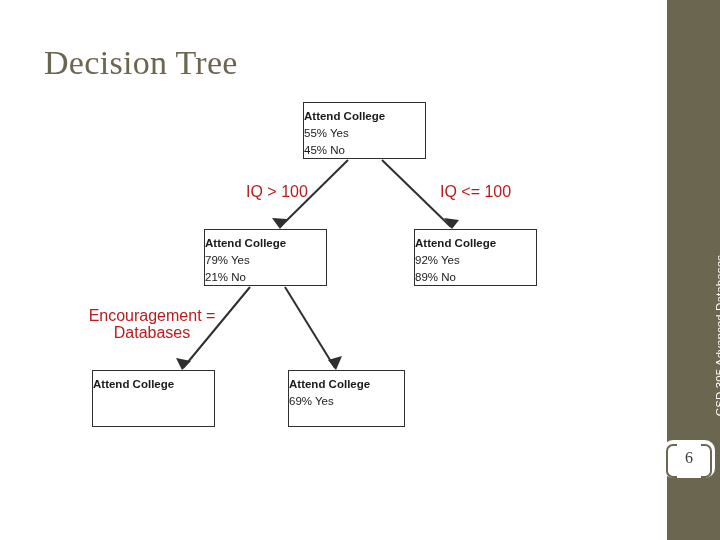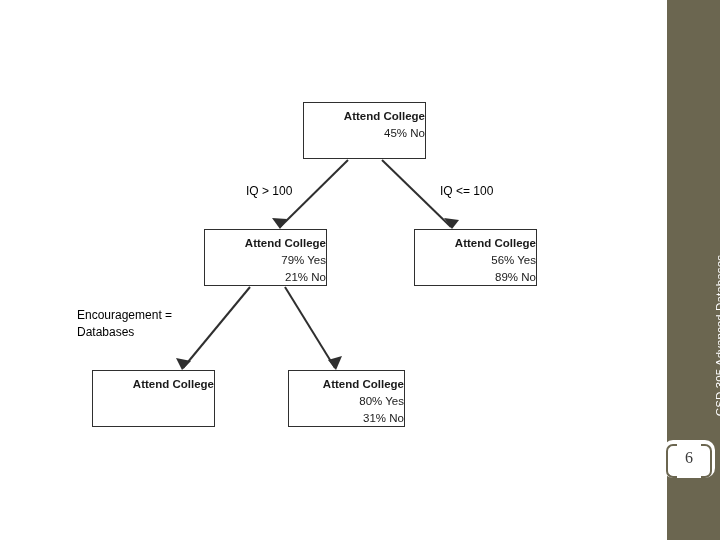--- a/index.html
+++ b/index.html
@@ -98,41 +98,41 @@
     color: #6b6650;
     letter-spacing: 0.3px;
   }
 
   
   .node {
     position: absolute;
     box-sizing: border-box;
     border: 1.6px solid #2f2f2f;
     background: #ffffff;
-    text-align: right;
+    text-align: left;
     font-size: 11.5px;
     color: #1a1a1a;
     line-height: 17px;
     padding-top: 5px;
   }
   .node .ln1 { font-weight: bold; }
   .node .ln2, .node .ln3 { font-weight: normal; }
 
   #node-root   { left: 303px; top: 102px; width: 123px; height: 57px; }
   #node-left   { left: 204px; top: 229px; width: 123px; height: 57px; }
   #node-right  { left: 414px; top: 229px; width: 123px; height: 57px; }
   #node-ll     { left: 92px;  top: 370px; width: 123px; height: 57px; }
   #node-lr     { left: 288px; top: 370px; width: 117px; height: 57px; }
 
   
   .edge-label {
     position: absolute;
-    font-size: 12px;
-    color: #000000;
-    text-align: left;
+    font-size: 16px;
+    color: #b91c1c;
+    text-align: center;
     line-height: 17px;
     white-space: nowrap;
   }
   #lbl-iq-gt   { left: 246px; top: 183px; }
   #lbl-iq-le   { left: 440px; top: 183px; }
   #lbl-enc     { left: 77px;  top: 307px; width: 150px; white-space: normal; }
   #lbl-notenc  { left: 305px; top: 307px; width: 152px; white-space: normal; }
 
   svg.edges {
     position: absolute;
@@ -150,60 +150,61 @@
   <div class="right-bar"></div>
   <div class="right-inner"></div>
   <div class="sidebar-text">CSD 305 Advanced Databases</div>
 
   <div class="page-plate">
     <div class="brk-l"></div>
     <div class="brk-r"></div>
     <div class="page-num">6</div>
   </div>
 
+  <div class="title">Decision Tree</div>
 
   <svg class="edges" viewBox="0 0 720 540">
 
     <line x1="348" y1="160" x2="280" y2="227" stroke="#2f2f2f" stroke-width="2"></line>
     <polygon points="280,229 272,218 287,219" fill="#2f2f2f"></polygon>
 
     <line x1="382" y1="160" x2="451" y2="227" stroke="#2f2f2f" stroke-width="2"></line>
     <polygon points="452,229 444,218 459,220" fill="#2f2f2f"></polygon>
 
     <line x1="250" y1="287" x2="183" y2="368" stroke="#2f2f2f" stroke-width="2"></line>
     <polygon points="182,370 176,358 191,361" fill="#2f2f2f"></polygon>
 
     <line x1="285" y1="287" x2="335" y2="368" stroke="#2f2f2f" stroke-width="2"></line>
     <polygon points="336,370 328,360 342,356" fill="#2f2f2f"></polygon>
   </svg>
 
   <div class="node" id="node-root">
     <div class="ln1">Attend College</div>
+    <div class="ln2">55% Yes</div>
     <div class="ln3">45% No</div>
   </div>
 
   <div class="node" id="node-left">
     <div class="ln1">Attend College</div>
     <div class="ln2">79% Yes</div>
     <div class="ln3">21% No</div>
   </div>
 
   <div class="node" id="node-right">
     <div class="ln1">Attend College</div>
-    <div class="ln2">56% Yes</div>
+    <div class="ln2">92% Yes</div>
     <div class="ln3">89% No</div>
   </div>
 
   <div class="node" id="node-ll">
     <div class="ln1">Attend College</div>
   </div>
 
   <div class="node" id="node-lr">
     <div class="ln1">Attend College</div>
-    <div class="ln2">80% Yes</div>
-    <div class="ln3">31% No</div>
+    <div class="ln2">69% Yes</div>
   </div>
 
   <div class="edge-label" id="lbl-iq-gt">IQ &gt; 100</div>
   <div class="edge-label" id="lbl-iq-le">IQ &lt;= 100</div>
   <div class="edge-label" id="lbl-enc">Encouragement = Databases</div>
 
 </div>
 
 </body></html>

